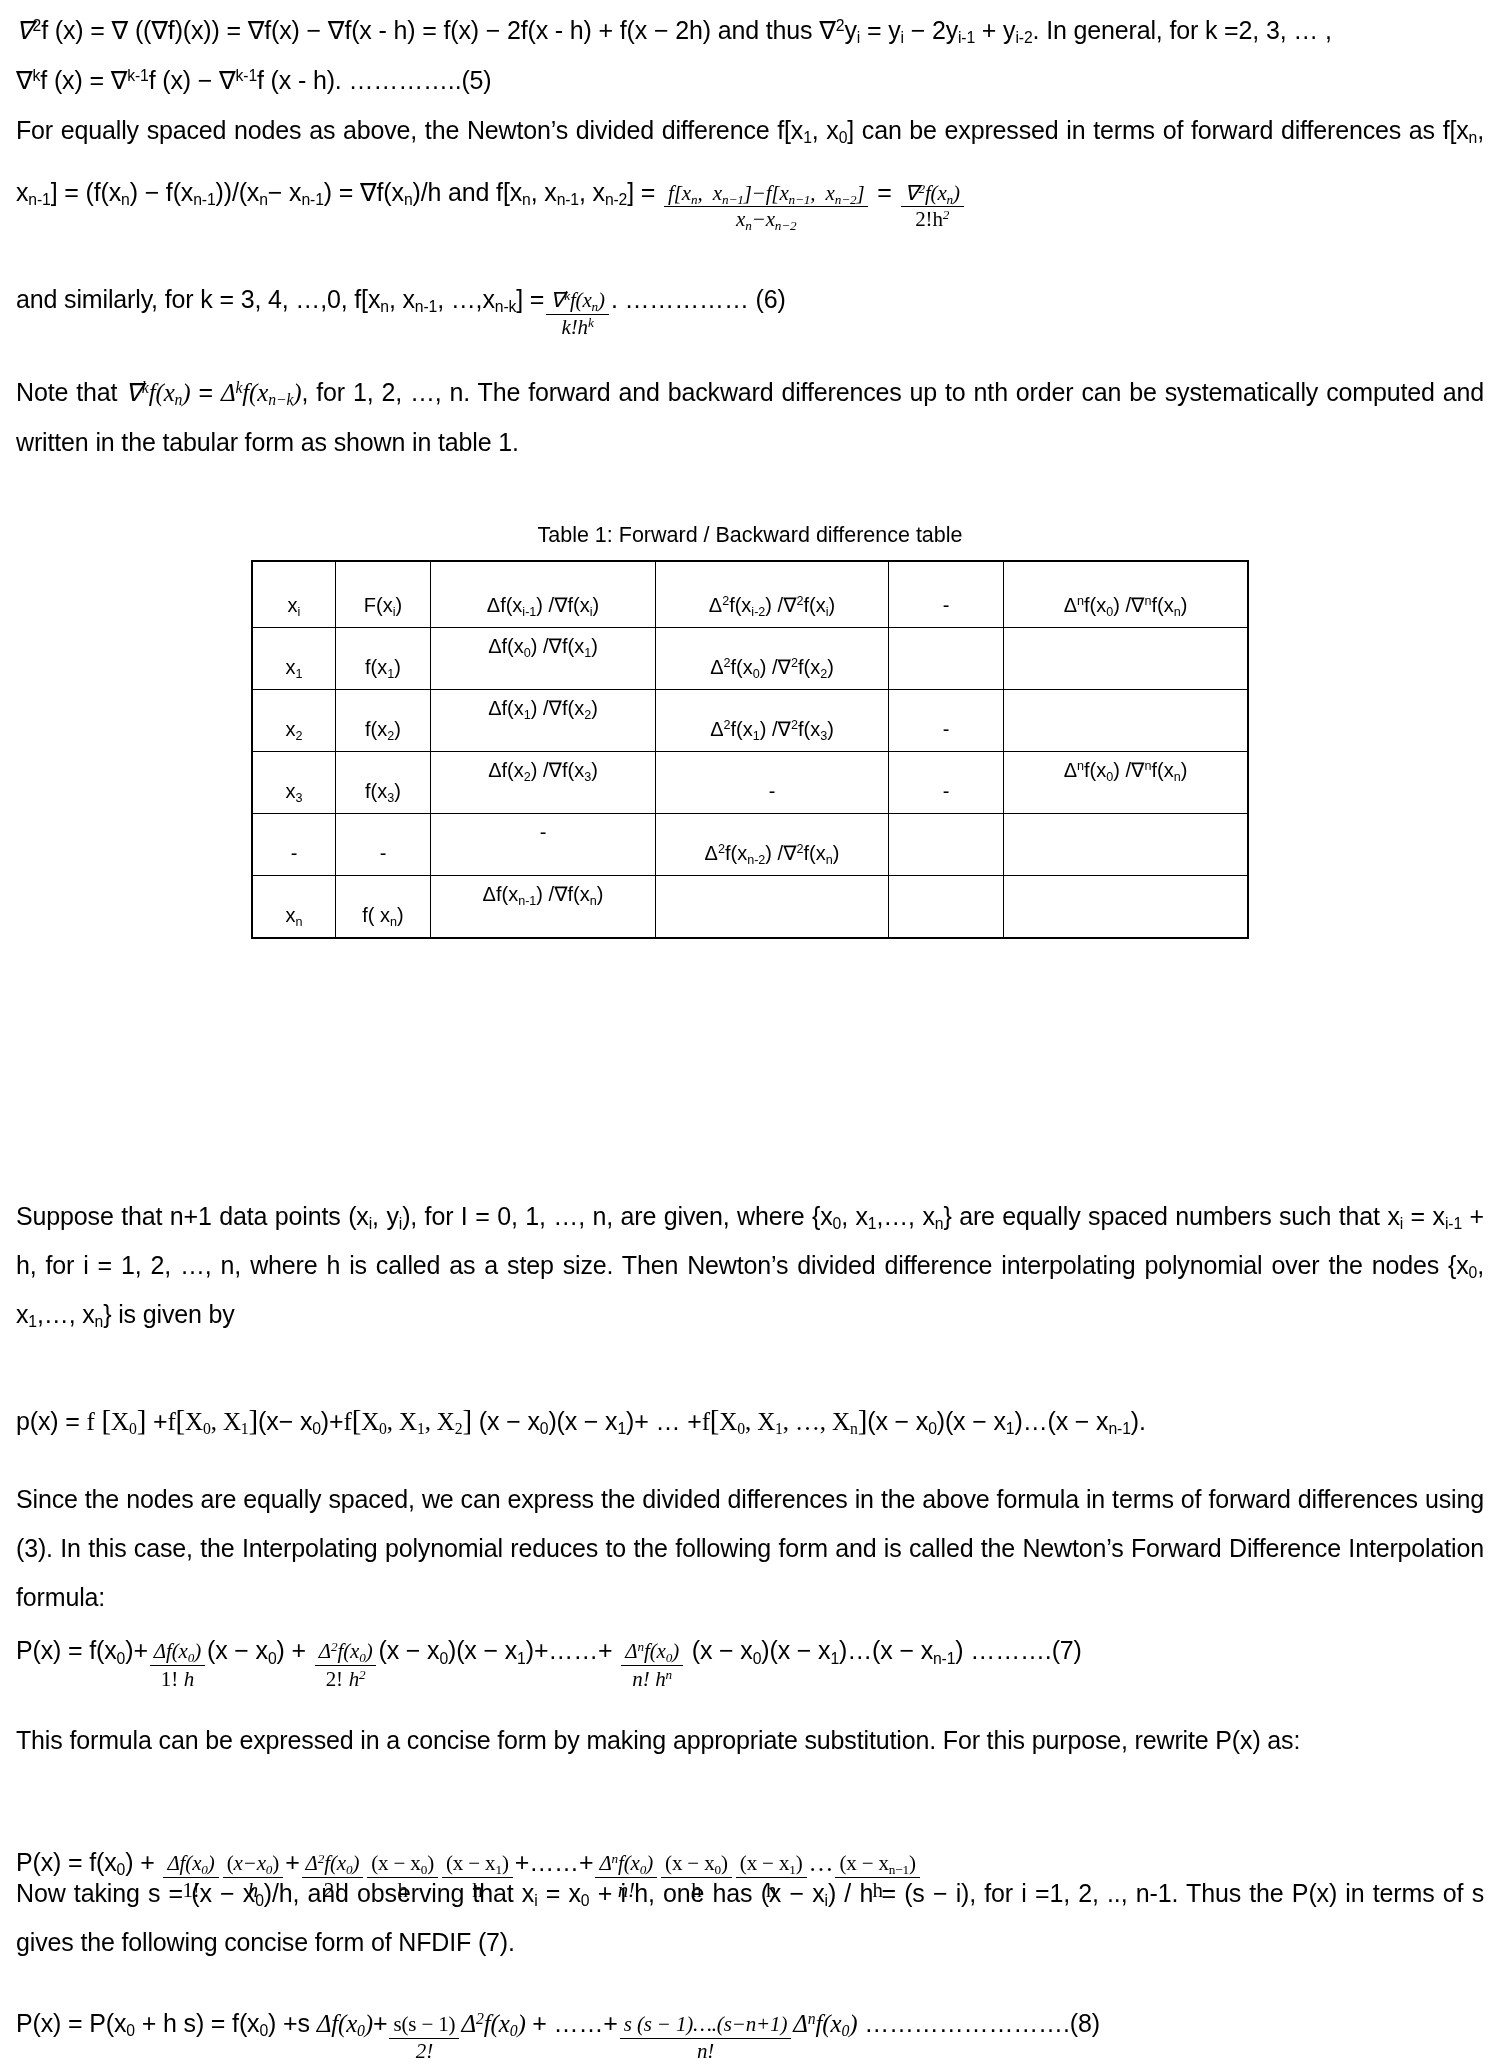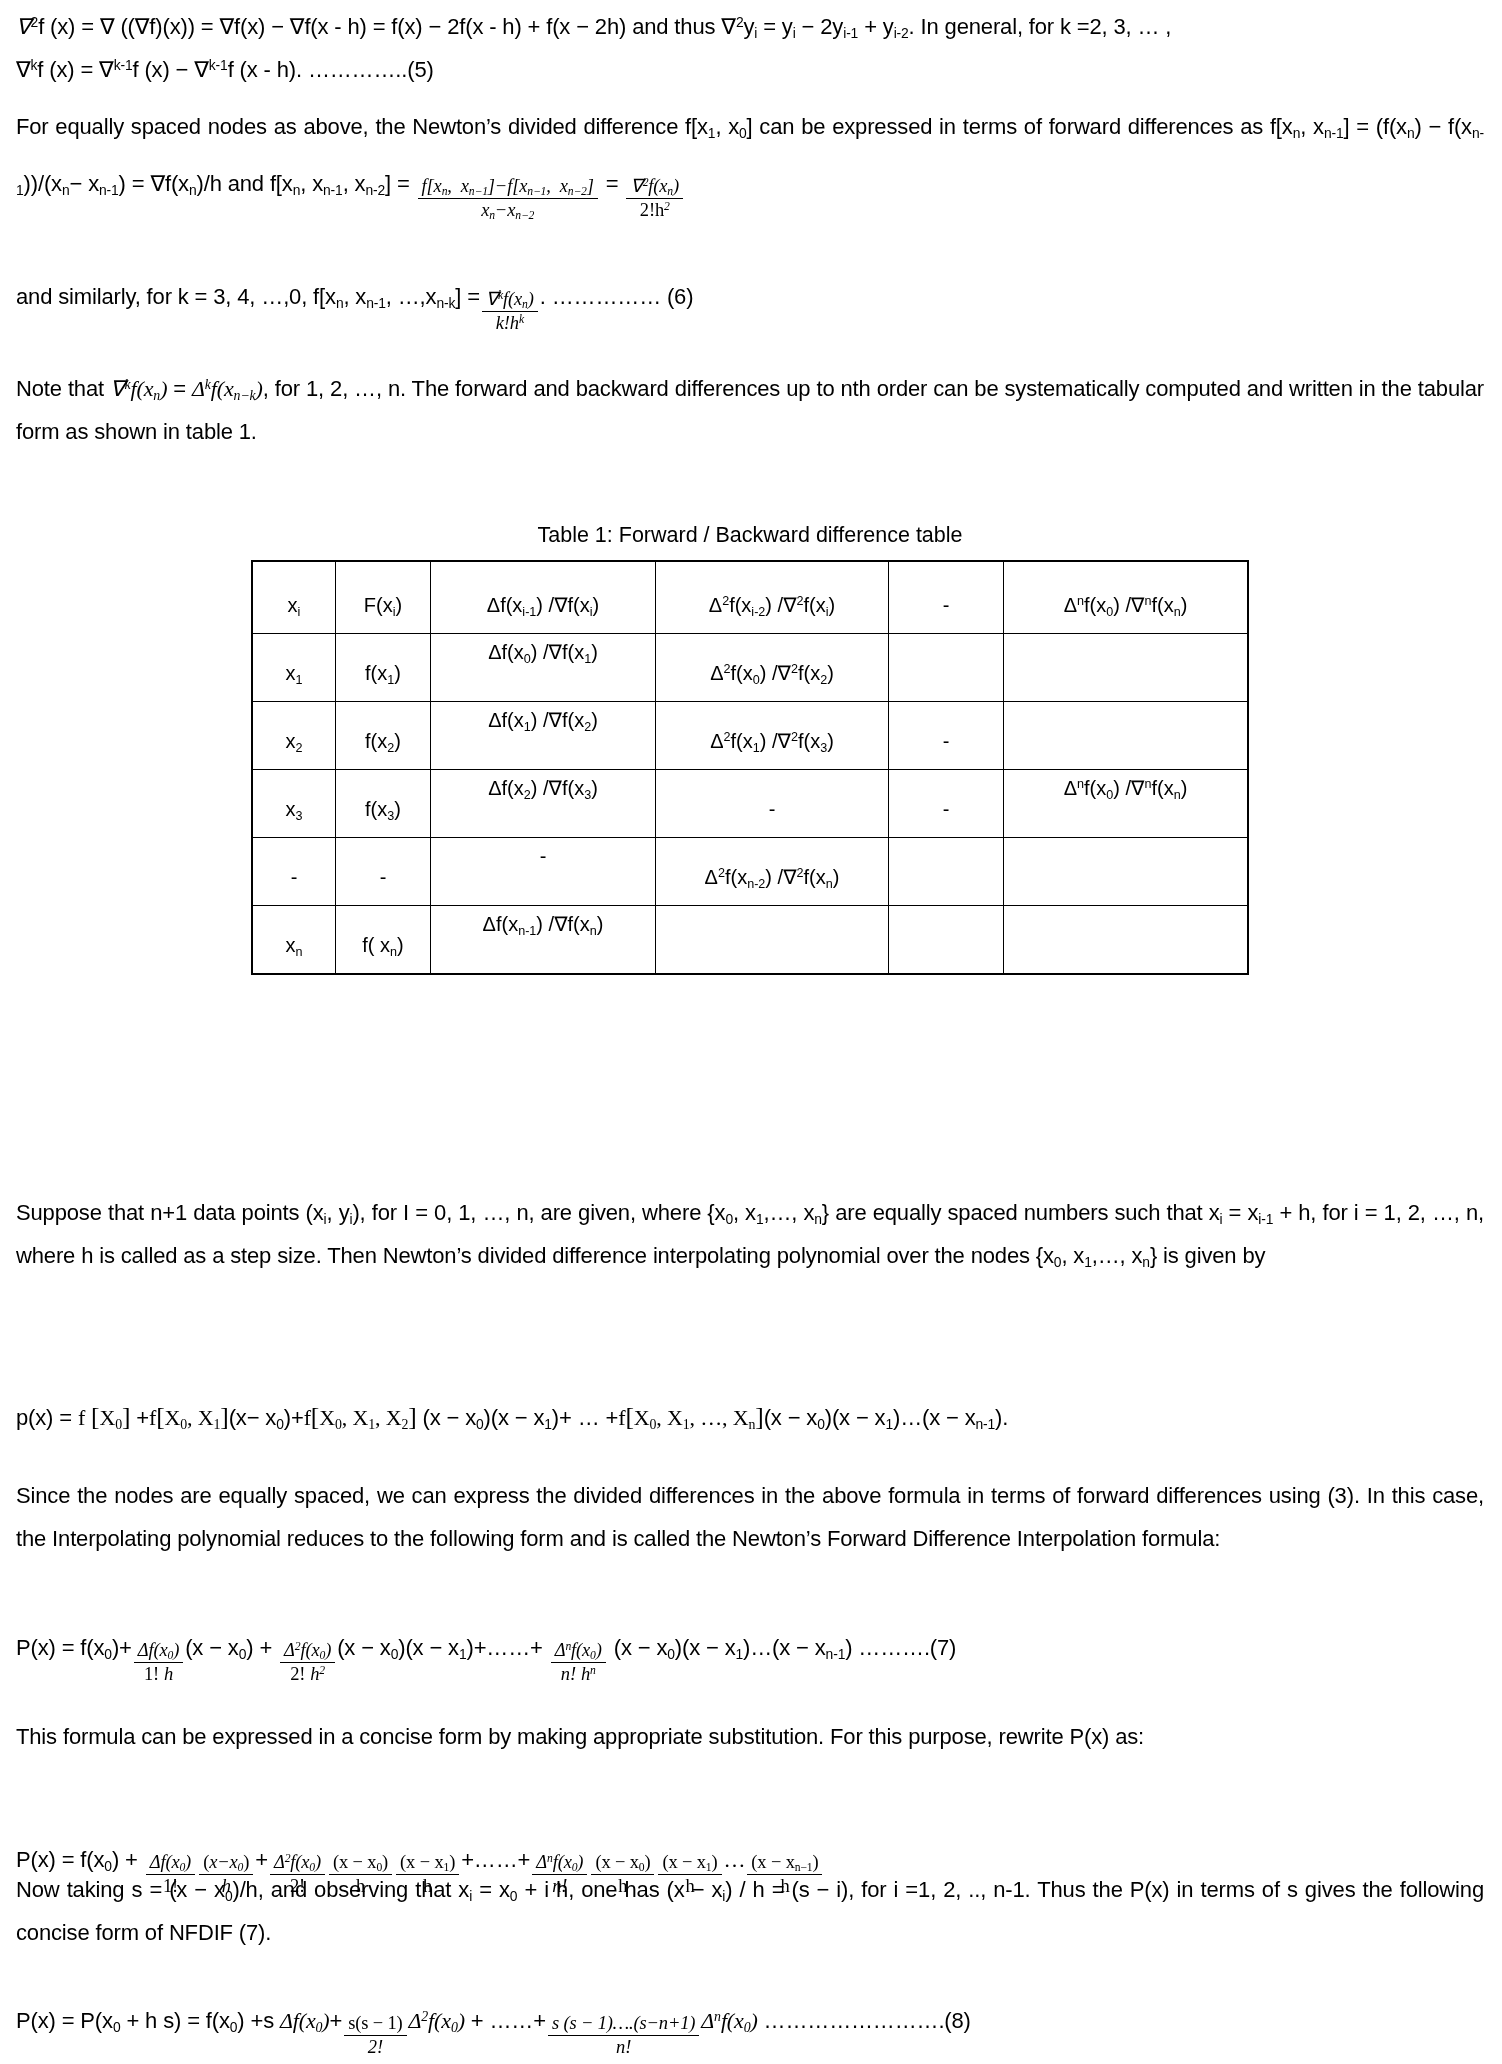--- a/index.html
+++ b/index.html
@@ -25,21 +25,21 @@
   .body-col {
     position: absolute;
     left: 16px;
     right: 18px;
     width: 1468px;
   }
   p.para {
     margin: 0;
     text-align: justify;
     line-height: 1.95;
-    font-size: 22px;
+    font-size: 25px;
     letter-spacing: -0.15px;
   }
   .nojust { text-align: left; }
   sub { font-size: 0.63em; vertical-align: -0.28em; line-height: 0; }
   sup { font-size: 0.63em; vertical-align: 0.52em; line-height: 0; }
   .mi { font-family: "Liberation Serif", serif; font-style: italic; }
   .mr { font-family: "Liberation Serif", serif; font-style: normal; }
   .red { color: #000000; }
 
   
@@ -79,21 +79,21 @@
     margin: 10px auto 0 auto;
     width: 965px;
     table-layout: fixed;
     border: 2.2px solid #000;
   }
   table.difftable td {
     border: 1.6px solid #000;
     vertical-align: bottom;
     text-align: center;
     font-size: 20px;
-    padding: 3px 2px 12px 2px;
+    padding: 3px 2px 6px 2px;
     height: 52px;
     line-height: 1.55;
   }
   table.difftable tr.hdr td { height: 56px; }
   td.c0 { width: 78px; }
   td.c1 { width: 90px; }
   td.c2 { width: 220px; }
   td.c3 { width: 228px; }
   td.c4 { width: 110px; }
   td.c5 { width: 239px; }

